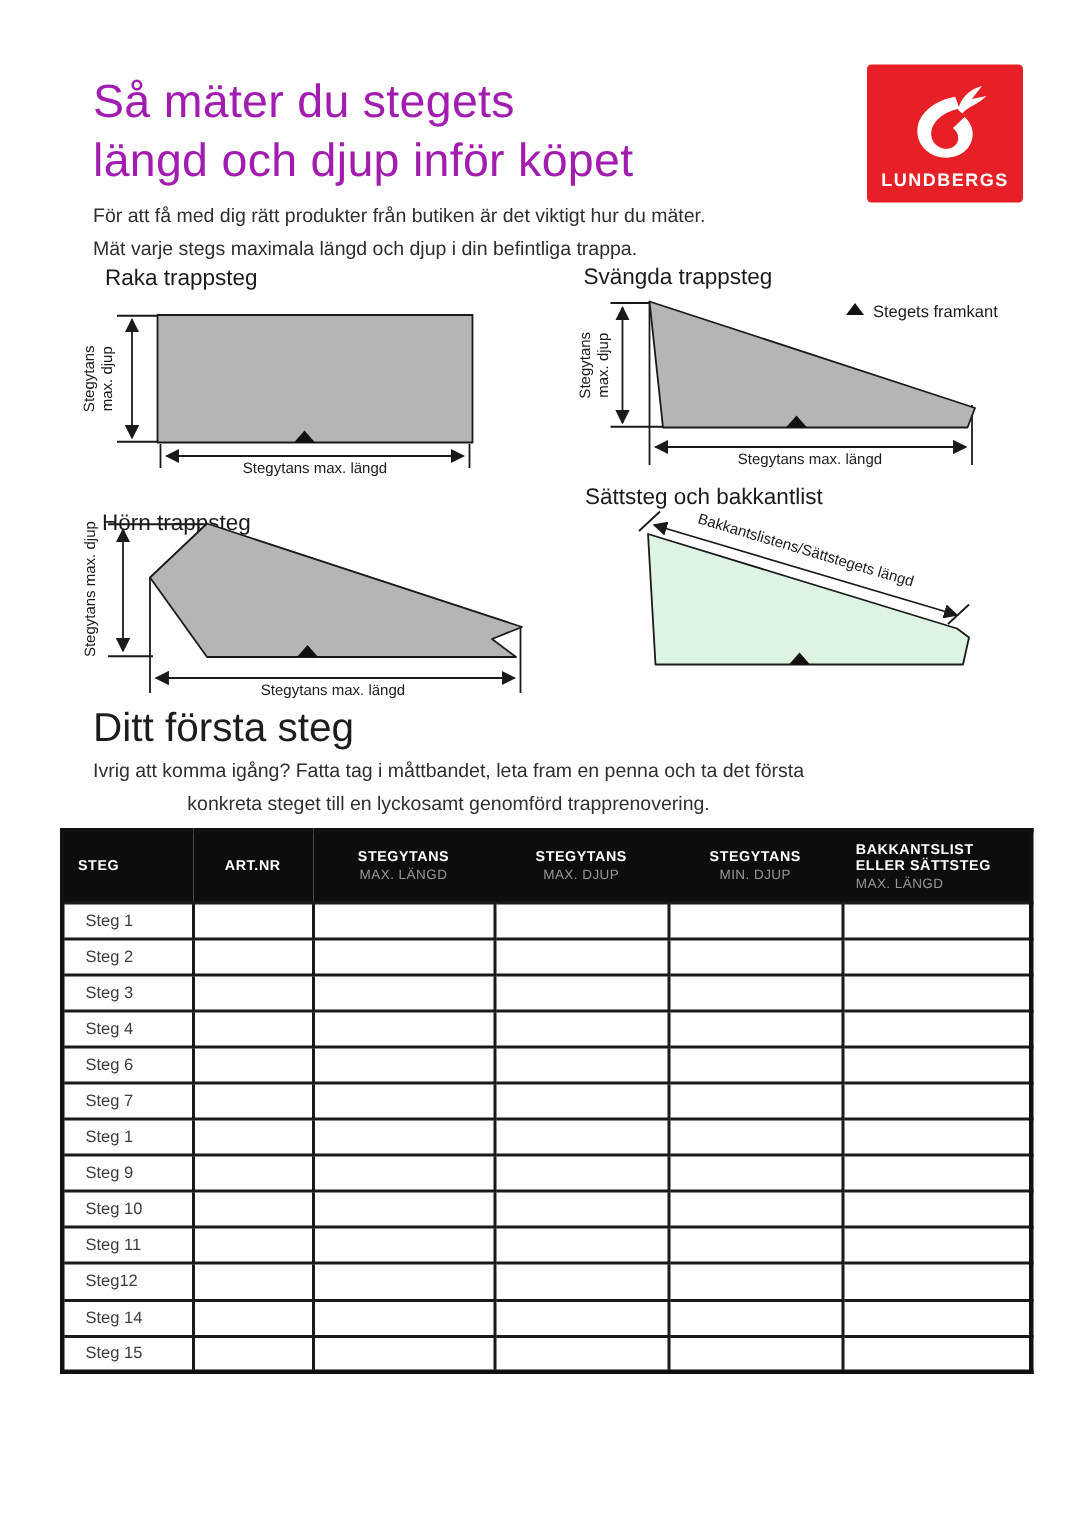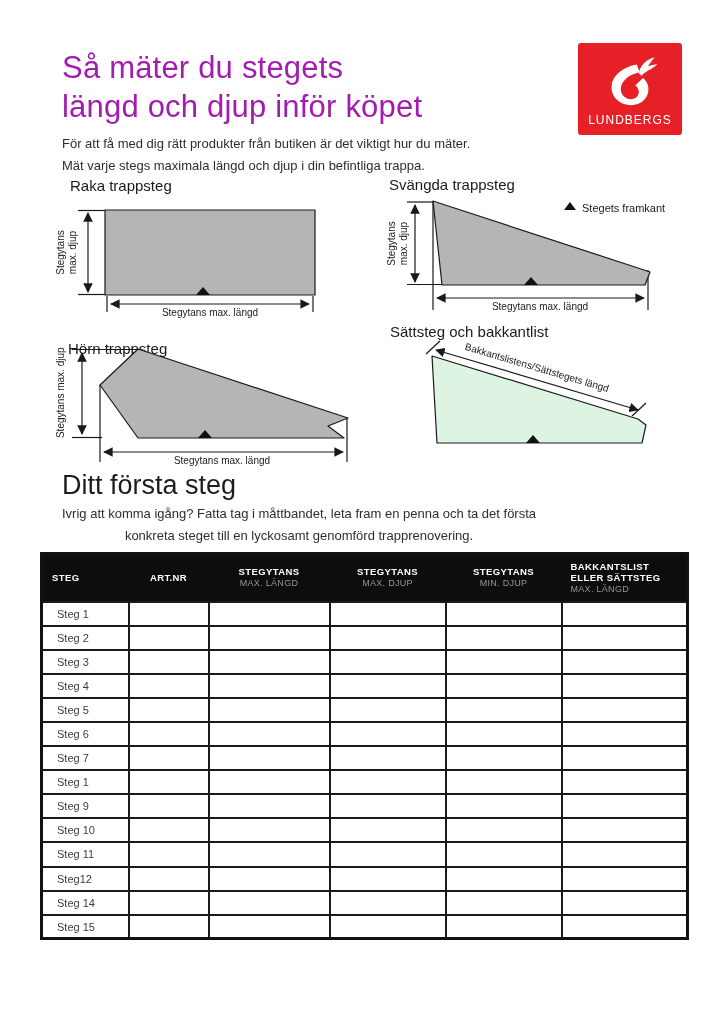--- a/index.html
+++ b/index.html
@@ -12,21 +12,21 @@
   .intro{font-size:13px;line-height:22px;color:#2e2e2e;}
   .diagram-title{font-size:15px;font-weight:400;color:#1a1a1a;}
   .section-title{font-size:27px;font-weight:400;color:#1d1d1b;}
   .body-text{font-size:13px;line-height:22px;color:#2e2e2e;}
   .dim-label{font-size:10px;color:#1a1a1a;white-space:nowrap;}
   .dim-label-rot{font-size:10px;line-height:11.5px;color:#1a1a1a;text-align:center;}
   .legend{display:flex;align-items:flex-start;gap:6px;font-size:11px;color:#1a1a1a;}
   .legend .tri{width:0;height:0;border-left:6px solid transparent;border-right:6px solid transparent;border-bottom:8px solid #111;}
   
   .logo{background:#e62026;border-radius:3px;display:flex;flex-direction:column;align-items:center;justify-content:flex-end;}
-  .logo .brand{color:#fff;font-weight:normal;font-size:12px;letter-spacing:1px;margin-bottom:8px;}
+  .logo .brand{color:#fff;font-weight:bold;font-size:12px;letter-spacing:1px;margin-bottom:8px;}
   .logo svg{position:absolute;top:8px;left:50%;transform:translateX(-50%);}
   
   table.mtable{border-collapse:collapse;table-layout:fixed;width:646px;border:3px solid #111;}
   table.mtable thead tr{height:48px;}
   table.mtable thead th{background:#0d0d0d;vertical-align:middle;padding:0 6px;font-weight:normal;}
   .th-main{color:#ffffff;font-size:9.5px;font-weight:bold;letter-spacing:0.4px;line-height:11.5px;}
   .th-sub{color:#979797;font-size:9px;letter-spacing:0.3px;line-height:11.5px;}
   .th-left{text-align:left;padding-left:9px !important;}
   .th-center{text-align:center;}
   table.mtable tbody tr{height:24.1px;}
@@ -197,28 +197,20 @@
         </tr>
       <tr>
           <td>Steg 4</td>
           <td></td>
           <td></td>
           <td></td>
           <td></td>
           <td></td>
         </tr>
       <tr>
-          <td>Steg 5</td>
-          <td></td>
-          <td></td>
-          <td></td>
-          <td></td>
-          <td></td>
-        </tr>
-      <tr>
           <td>Steg 6</td>
           <td></td>
           <td></td>
           <td></td>
           <td></td>
           <td></td>
         </tr>
       <tr>
           <td>Steg 7</td>
           <td></td>

